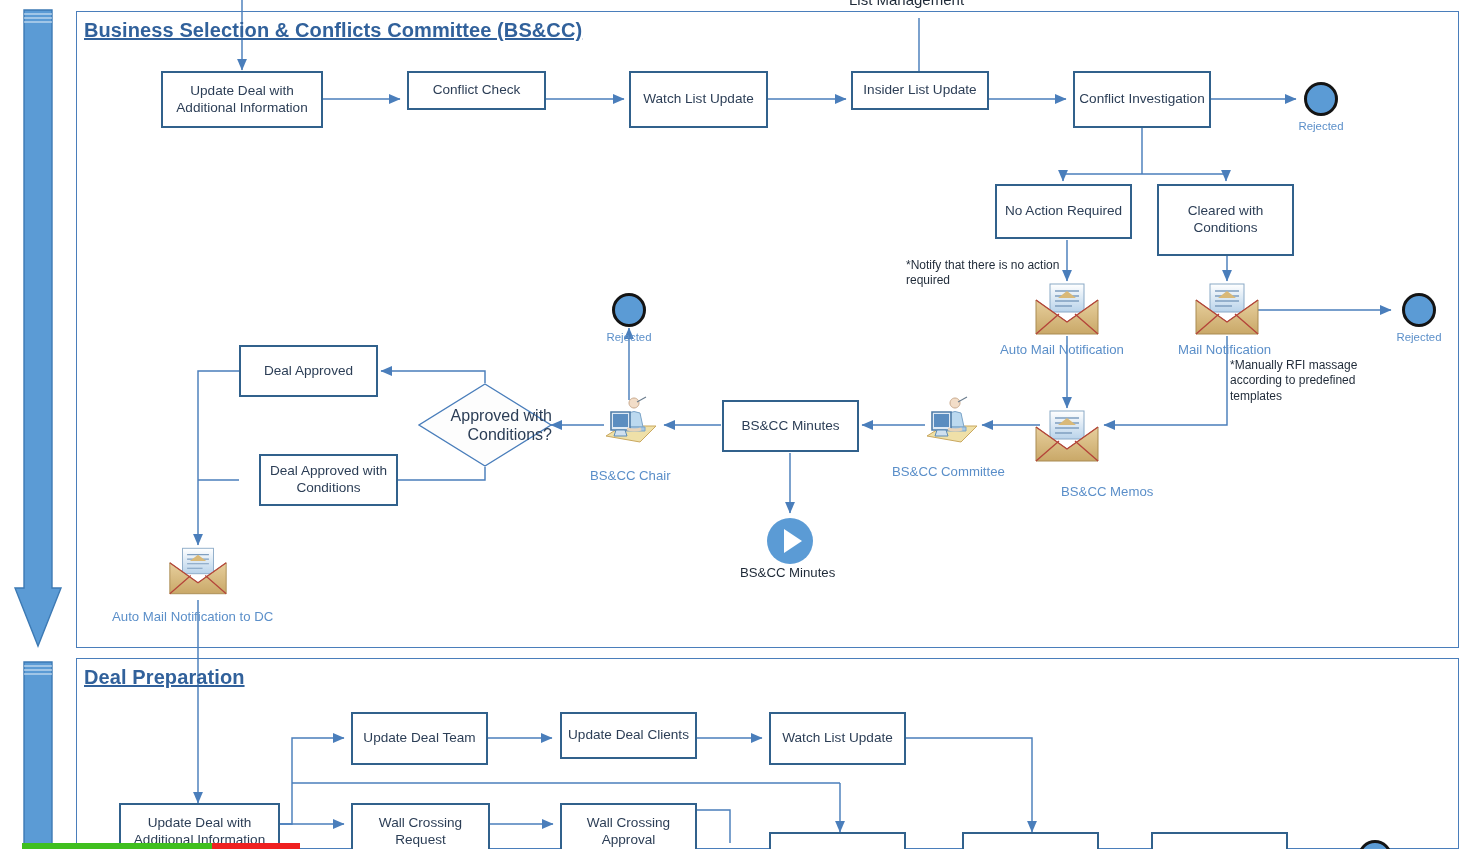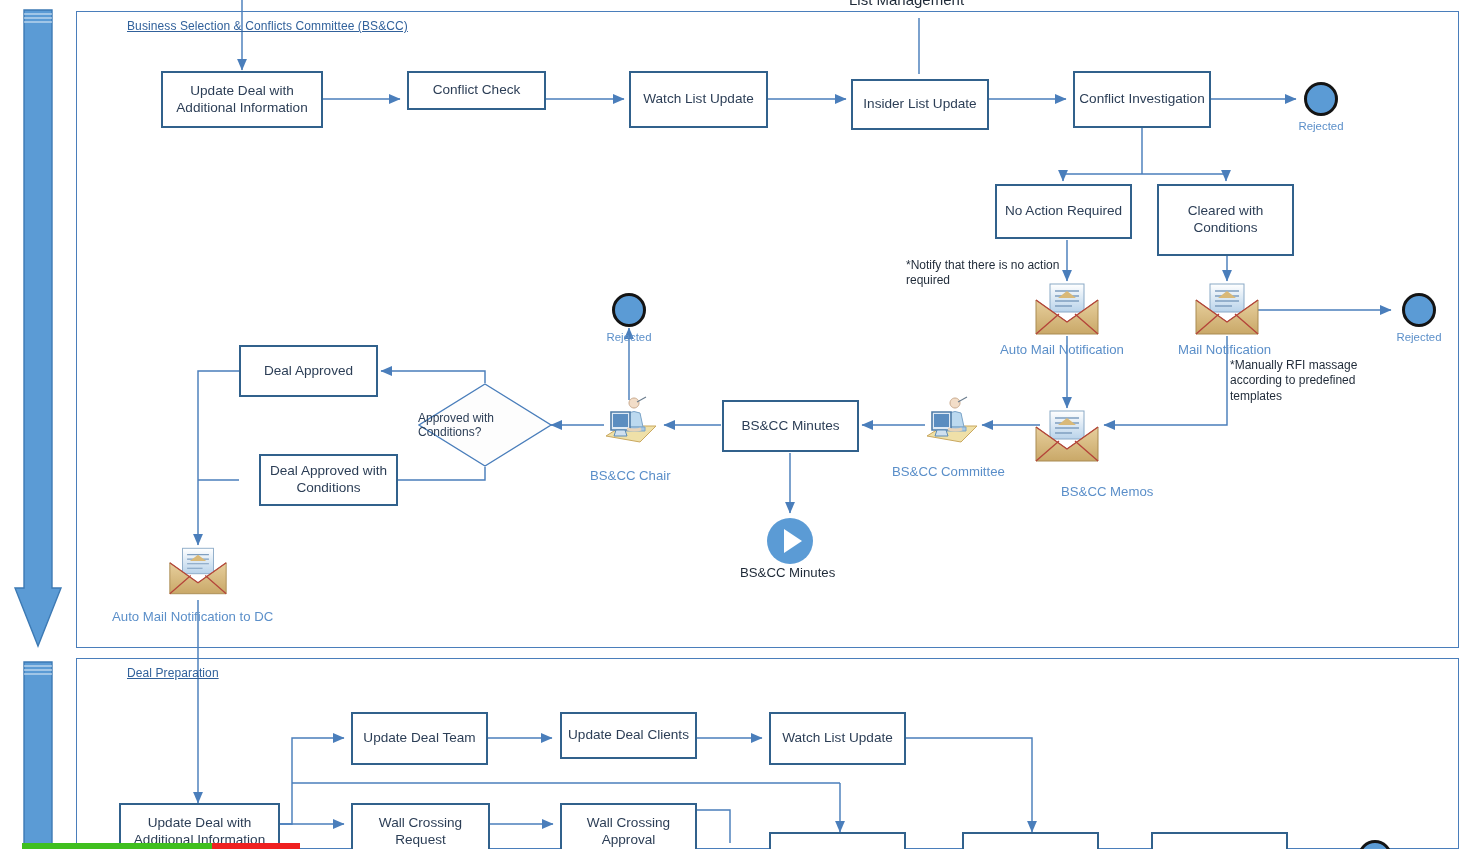--- a/index.html
+++ b/index.html
@@ -19,27 +19,26 @@
 
   
   .panel{
     position:absolute;
     border:1px solid #4a7ebb;
     background:transparent;
     box-sizing:border-box;
   }
   .panel-title{
     position:absolute;
-    font-size:12px;
-    font-weight:normal;
+    font-size:20px;
+    font-weight:bold;
     color:#31619b;
     text-decoration:underline;
     white-space:nowrap;
     letter-spacing:0.1px;
-    margin-left:43px;
   }
 
   
   .node{
     position:absolute;
     border:2.2px solid #31618c;
     background:#ffffff;
     box-sizing:border-box;
     display:flex;
     align-items:center;
@@ -52,22 +51,22 @@
   }
 
   
   .diamond-wrap{position:absolute;}
   .diamond-wrap svg{position:absolute;left:0;top:0;overflow:visible;}
   .diamond-label{
     position:absolute;
     left:0;top:0;
     width:100%;height:100%;
     display:flex;align-items:center;justify-content:center;
-    text-align:left;
-    font-size:12px;
+    text-align:right;
+    font-size:16px;
     line-height:1.2;
     color:#2c3e56;
     pointer-events:none;
   }
 
   
   .endevent{
     position:absolute;
     width:34px;height:34px;
     border-radius:50%;
@@ -214,21 +213,21 @@
 
   <div class="panel" style="left:76px;top:658px;width:1383px;height:191px;"></div>
   <div class="panel-title" style="left:84px;top:666px;">Deal Preparation</div>
 
   <div class="node" style="left:161px;top:71px;width:162px;height:57px;">Update Deal with Additional Information</div>
 
   <div class="node" style="left:407px;top:71px;width:139px;height:39px;">Conflict Check</div>
 
   <div class="node" style="left:629px;top:71px;width:139px;height:57px;">Watch List Update</div>
 
-  <div class="node" style="left:851px;top:71px;width:138px;height:51px;margin-top:8px;">Insider List Update</div>
+  <div class="node" style="left:851px;top:71px;width:138px;height:39px;">Insider List Update</div>
 
   <div class="node" style="left:1073px;top:71px;width:138px;height:57px;">Conflict Investigation</div>
 
   <div class="node" style="left:995px;top:184px;width:137px;height:55px;">No Action Required</div>
 
   <div class="node" style="left:1157px;top:184px;width:137px;height:72px;">Cleared with Conditions</div>
 
   <div class="node" style="left:722px;top:400px;width:137px;height:52px;">BS&amp;CC Minutes</div>
 
   <div class="node" style="left:239px;top:345px;width:139px;height:52px;">Deal Approved</div>

